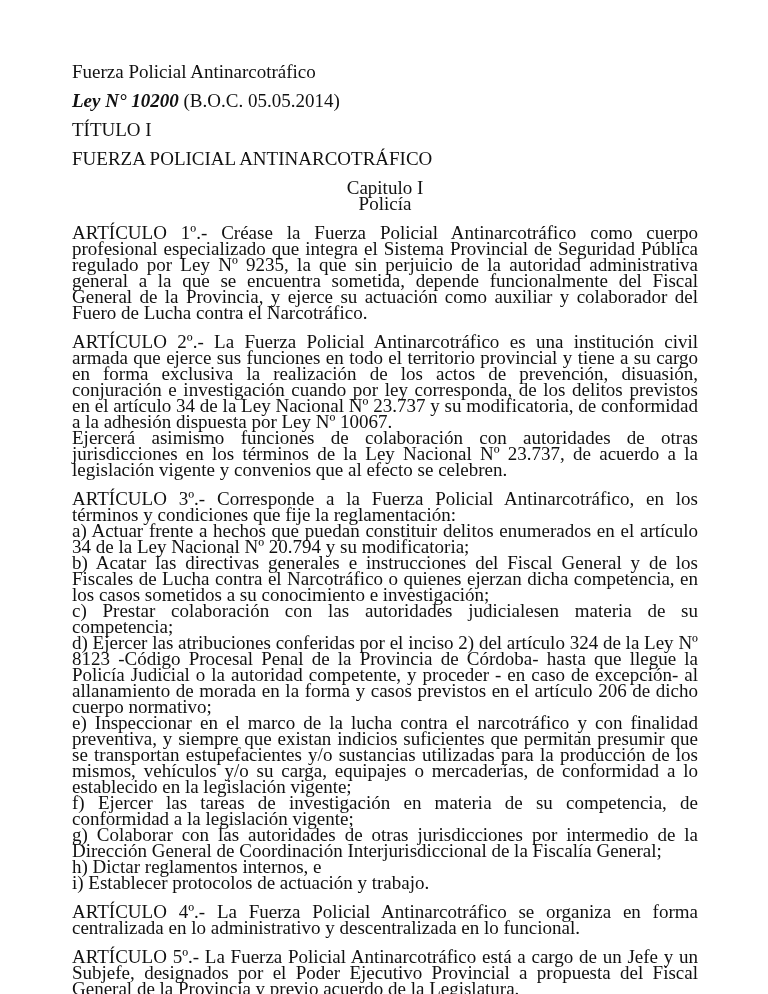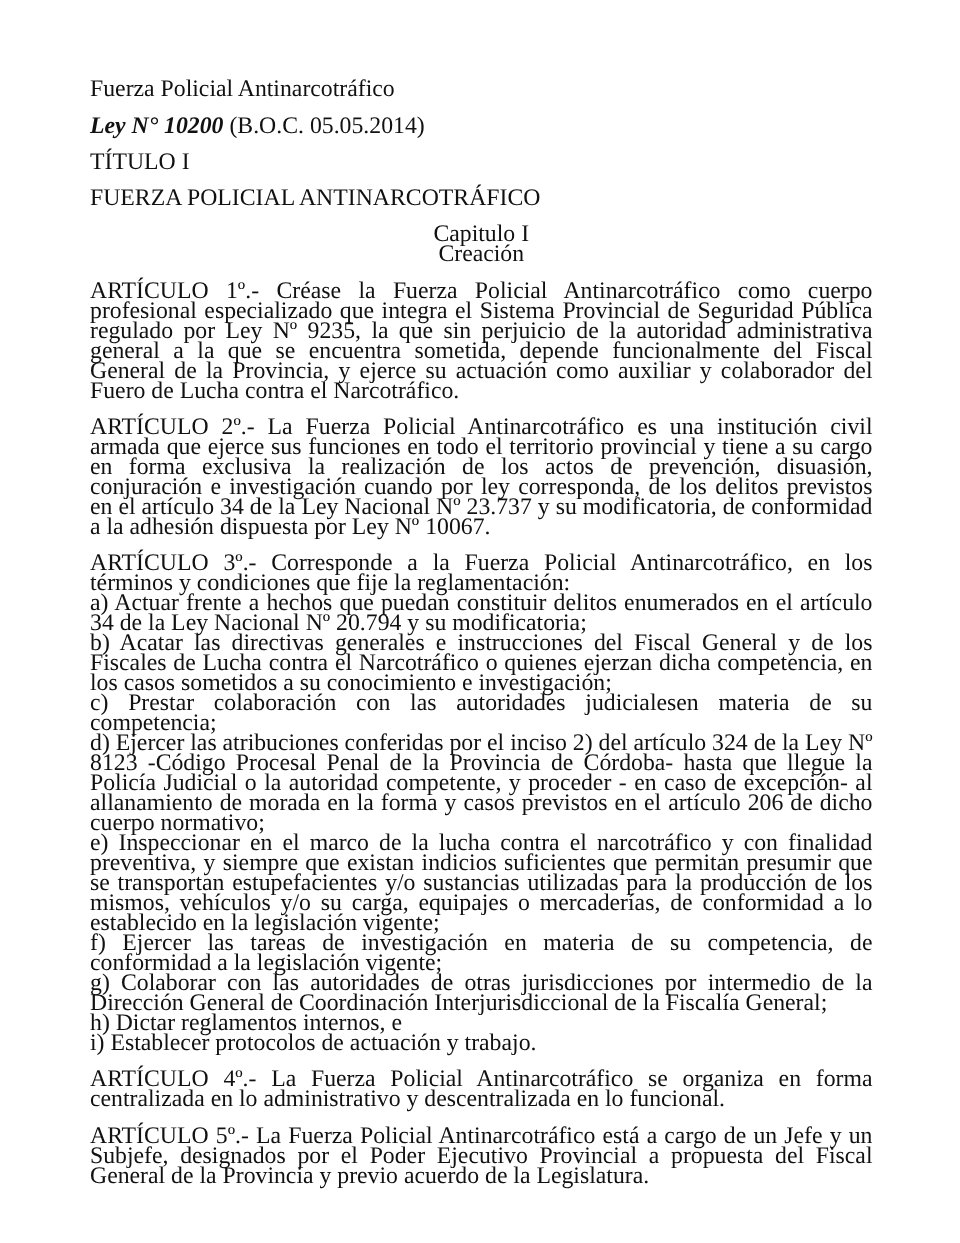--- a/index.html
+++ b/index.html
@@ -53,27 +53,28 @@
   <p class="nojust">
     <span class="bold">Ley N° 10200</span><span> (B.O.C. 05.05.2014)</span>
   </p>
 
   <p class="nojust">TÍTULO I</p>
 
   <p class="nojust">FUERZA POLICIAL ANTINARCOTRÁFICO</p>
 
   <p class="nojust">
     <span class="line">Capitulo I</span>
-    <span class="line">Creación</span>
+    <span class="line">Policía</span>
   </p>
 
   <p>ARTÍCULO 1º.- Créase la Fuerza Policial Antinarcotráfico como cuerpo profesional especializado que integra el Sistema Provincial de Seguridad Pública regulado por Ley Nº 9235, la que sin perjuicio de la autoridad administrativa general a la que se encuentra sometida, depende funcionalmente del Fiscal General de la Provincia, y ejerce su actuación como auxiliar y colaborador del Fuero de Lucha contra el Narcotráfico.</p>
 
   <p>
     <span class="item">ARTÍCULO 2º.- La Fuerza Policial Antinarcotráfico es una institución civil armada que ejerce sus funciones en todo el territorio provincial y tiene a su cargo en forma exclusiva la realización de los actos de prevención, disuasión, conjuración e investigación cuando por ley corresponda, de los delitos previstos en el artículo 34 de la Ley Nacional Nº 23.737 y su modificatoria, de conformidad a la adhesión dispuesta por Ley Nº 10067.</span>
+    <span class="item">Ejercerá asimismo funciones de colaboración con autoridades de otras jurisdicciones en los términos de la Ley Nacional Nº 23.737, de acuerdo a la legislación vigente y convenios que al efecto se celebren.</span>
   </p>
 
 
   <p>
     <span class="item">ARTÍCULO 3º.- Corresponde a la Fuerza Policial Antinarcotráfico, en los términos y condiciones que fije la reglamentación:</span>
     <span class="item">a) Actuar frente a hechos que puedan constituir delitos enumerados en el artículo 34 de la Ley Nacional Nº 20.794 y su modificatoria;</span>
     <span class="item">b) Acatar las directivas generales e instrucciones del Fiscal General y de los Fiscales de Lucha contra el Narcotráfico o quienes ejerzan dicha competencia, en los casos sometidos a su conocimiento e investigación;</span>
     <span class="item">c) Prestar colaboración con las autoridades judicialesen materia de su competencia;</span>
     <span class="item">d) Ejercer las atribuciones conferidas por el inciso 2) del artículo 324 de la Ley Nº 8123 -Código Procesal Penal de la Provincia de Córdoba- hasta que llegue la Policía Judicial o la autoridad competente, y proceder - en caso de excepción- al allanamiento de morada en la forma y casos previstos en el artículo 206 de dicho cuerpo normativo;</span>
     <span class="item">e) Inspeccionar en el marco de la lucha contra el narcotráfico y con finalidad preventiva, y siempre que existan indicios suficientes que permitan presumir que se transportan estupefacientes y/o sustancias utilizadas para la producción de los mismos, vehículos y/o su carga, equipajes o mercaderías, de conformidad a lo establecido en la legislación vigente;</span>

